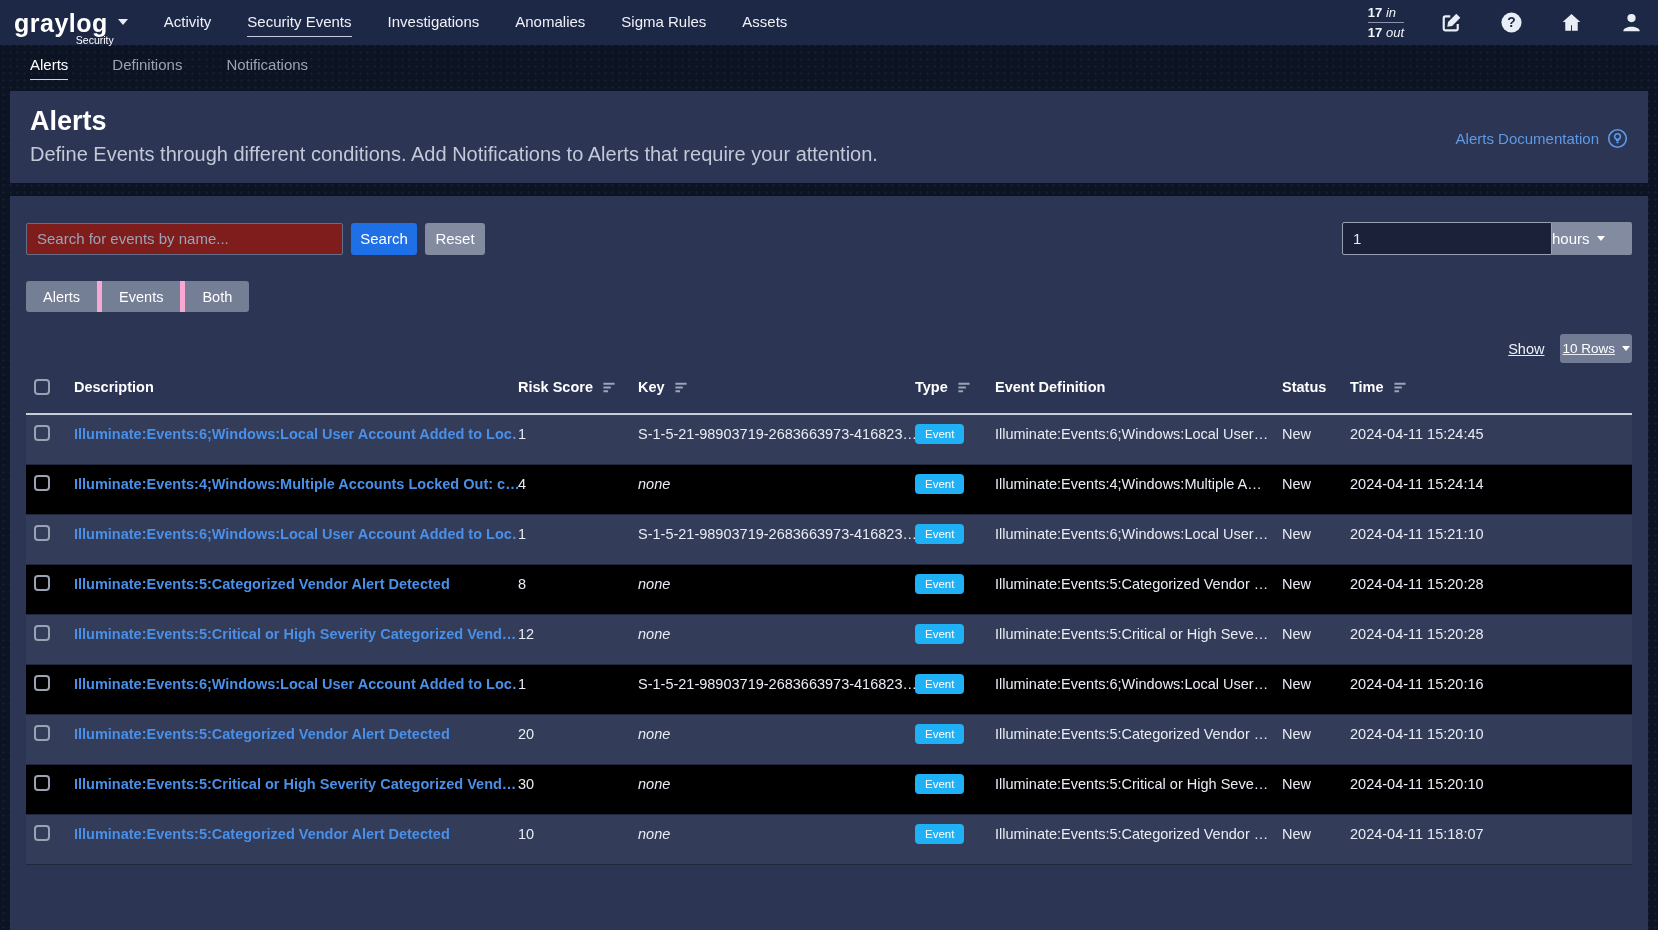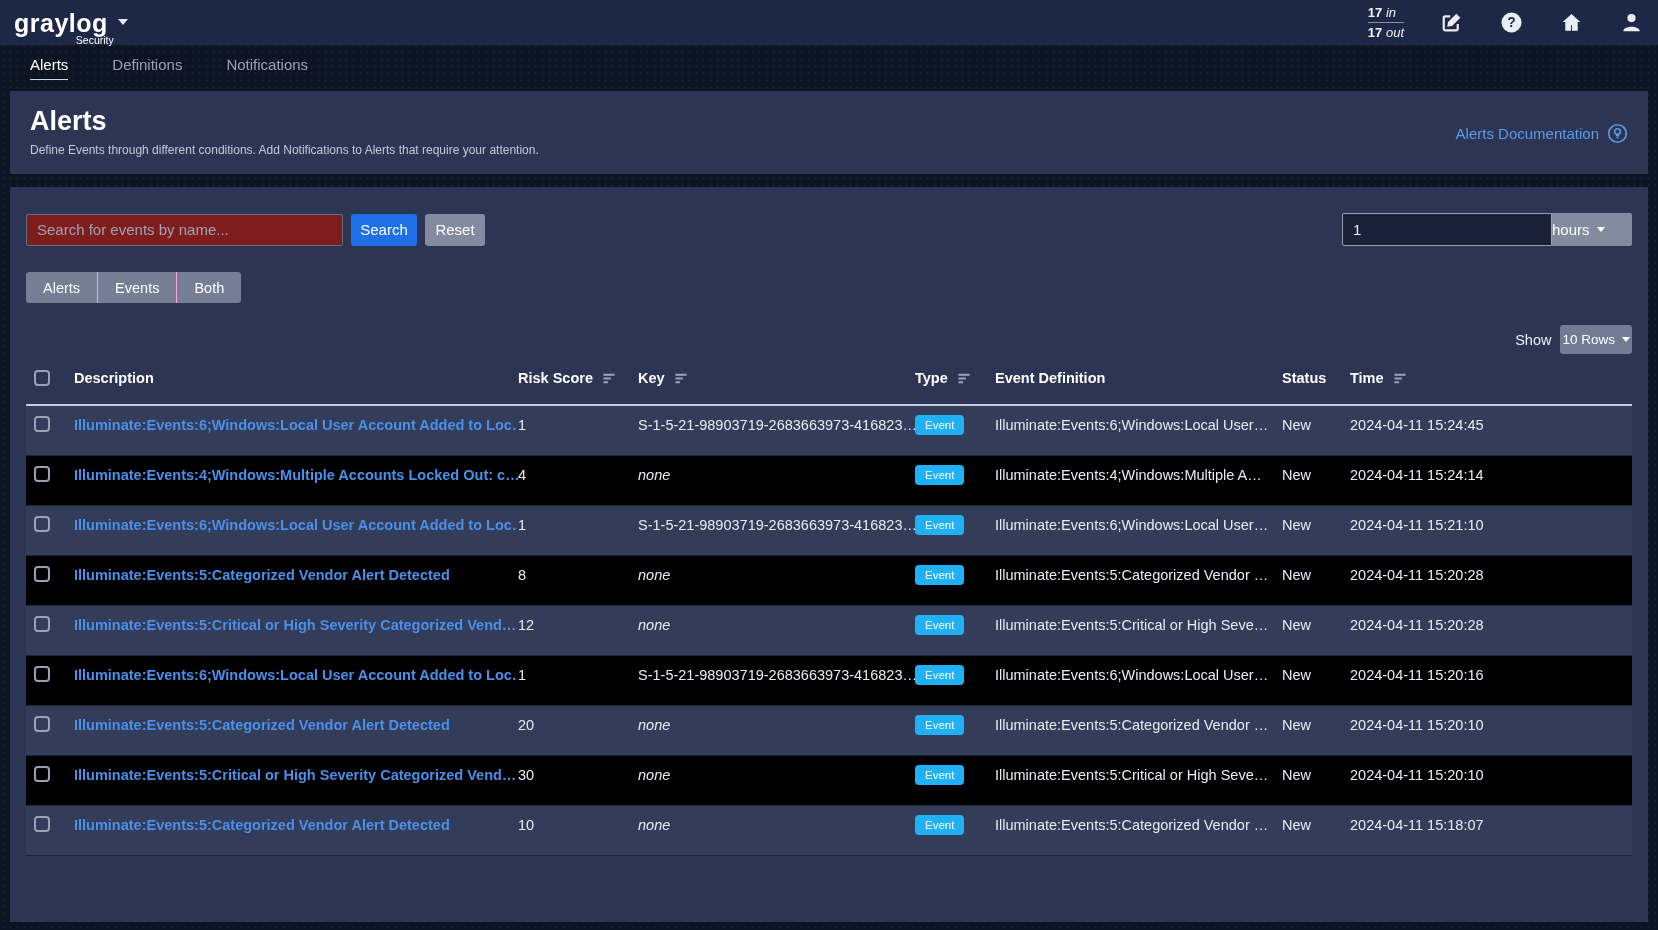--- a/index.html
+++ b/index.html
@@ -34,21 +34,21 @@
   .icon-btn { width:26px; height:26px; display:flex; align-items:center; justify-content:center; cursor:pointer; }
   
   .subnav { height:46px; display:flex; align-items:center; gap:44px; padding:0 30px; }
   .subtab { font-size:15px; color:#9ba3b6; cursor:pointer; padding-bottom:6px; border-bottom:1px solid transparent; }
   .subtab.active { color:#fff; border-bottom:1px solid #d0d5e0; }
   
   .panel { background:var(--panel-bg,#2c3553); margin:0 10px; }
   .header-panel { padding:15px 20px 17px; display:flex; }
   .hp-left { flex:1; }
   .page-title { font-size:27px; font-weight:700; color:#fff; margin-bottom:6px; }
-  .page-subtitle { font-size:12px; color:#c3c9d8; }
+  .page-subtitle { font-size:20px; color:#c3c9d8; }
   .doc-link { display:flex; align-items:center; gap:8px; color:var(--link,#5e9ae6); font-size:15px; cursor:pointer; margin-top:4px; }
   .main-panel { margin-top:13px; height:735px; padding:26px 16px 0; }
   
   .toolbar { display:flex; align-items:center; }
   .search-input {
     width:317px; height:32px; background:#7f1d1d; border:1px solid #646e88; border-radius:2px;
     color:#e8ebf2; font-size:15px; padding:0 10px; font-family:inherit;
   }
   .search-input::placeholder { color:#9aa3b8; }
   .btn { border:none; cursor:pointer; font-family:inherit; font-size:15px; color:#fff; border-radius:3px; height:32px; }
@@ -57,23 +57,23 @@
   .btn-reset { width:60px; margin-left:8px; }
   .interval-group { margin-left:auto; display:flex; align-items:stretch; }
   .interval-wrap { width:210px; height:33px; background:#1a2138; border:1px solid #97a0b2; border-radius:2px 0 0 2px; display:flex; align-items:center; }
   .interval-input { flex:1; background:transparent; border:none; color:#e8ebf2; font-size:15px; padding:0 10px; font-family:inherit; outline:none; }
   .spinner { width:24px; height:27px; margin-right:3px; background:#2e2a3a; display:flex; align-items:center; justify-content:center; cursor:pointer; border-radius:2px; }
   .btn-unit { width:80px; height:33px; border-radius:0 2px 2px 0; display:flex; align-items:center; gap:7px; }
   .caret-down { width:0; height:0; border-left:4.5px solid transparent; border-right:4.5px solid transparent; border-top:5.5px solid #fff; }
   
   .filter-group { margin-top:26px; display:inline-flex; border-radius:3px; overflow:hidden; }
   .filter-btn { background:var(--gray-btn2,#747e95); border:none; color:#fff; font-size:14.5px; height:31px; padding:0 17px; cursor:pointer; font-family:inherit; }
-  .filter-btn + .filter-btn { border-left:1px solid #f9a8d4; }
-  
-  .show-row { display:flex; justify-content:flex-end; align-items:center; margin-top:22px; gap:9px; }
+  .filter-btn + .filter-btn { border-left:5px solid #f9a8d4; }
+  
+  .show-row { display:flex; justify-content:flex-end; align-items:center; margin-top:22px; gap:16px;text-decoration:underline; }
   .show-label { font-size:14.5px; color:#eef1f7; }
   .btn-pagesize { height:29px; padding:0 2px; font-size:13.5px; display:flex; align-items:center; gap:7px; background:#717b94; }
   
   .table { margin-top:8px; }
   .trow, .thead {
     display:grid;
     grid-template-columns:40px 444px 120px 277px 80px 287px 68px 1fr;
     align-items:center; padding:0 8px 11px 8px;
   }
   .thead { height:44px; font-weight:700; font-size:14.5px; color:#fff; border-bottom:2px solid #c9cdd8; }
@@ -90,20 +90,28 @@
 </style>
 </head>
 <body class="dots">
 
 <header class="topnav">
   <div class="brand">
     <span class="brand-text">graylog</span>
     <span class="brand-sub">Security</span>
     <span class="brand-caret"></span>
   </div>
+  <nav class="nav-items">
+    <span class="nav-item">Activity</span>
+    <span class="nav-item active">Security Events</span>
+    <span class="nav-item">Investigations</span>
+    <span class="nav-item">Anomalies</span>
+    <span class="nav-item">Sigma Rules</span>
+    <span class="nav-item">Assets</span>
+  </nav>
   <div class="topnav-right">
     <div class="throughput">
       <span class="tline"><b>17</b> <i>in</i></span>
       <span class="tline"><b>17</b> <i>out</i></span>
     </div>
     <span class="icon-btn">
       <svg viewBox="0 0 24 24" width="23" height="23">
         <path d="M18.5 13.5v5A1.8 1.8 0 0 1 16.7 20.3h-11A1.8 1.8 0 0 1 3.9 18.5v-11A1.8 1.8 0 0 1 5.7 5.7h5" fill="none" stroke="#e9edf5" stroke-width="2.3"></path>
         <path d="M17 2.8l4.2 4.2-8.6 8.6-5 .8.8-5z" fill="#e9edf5"></path>
       </svg>

